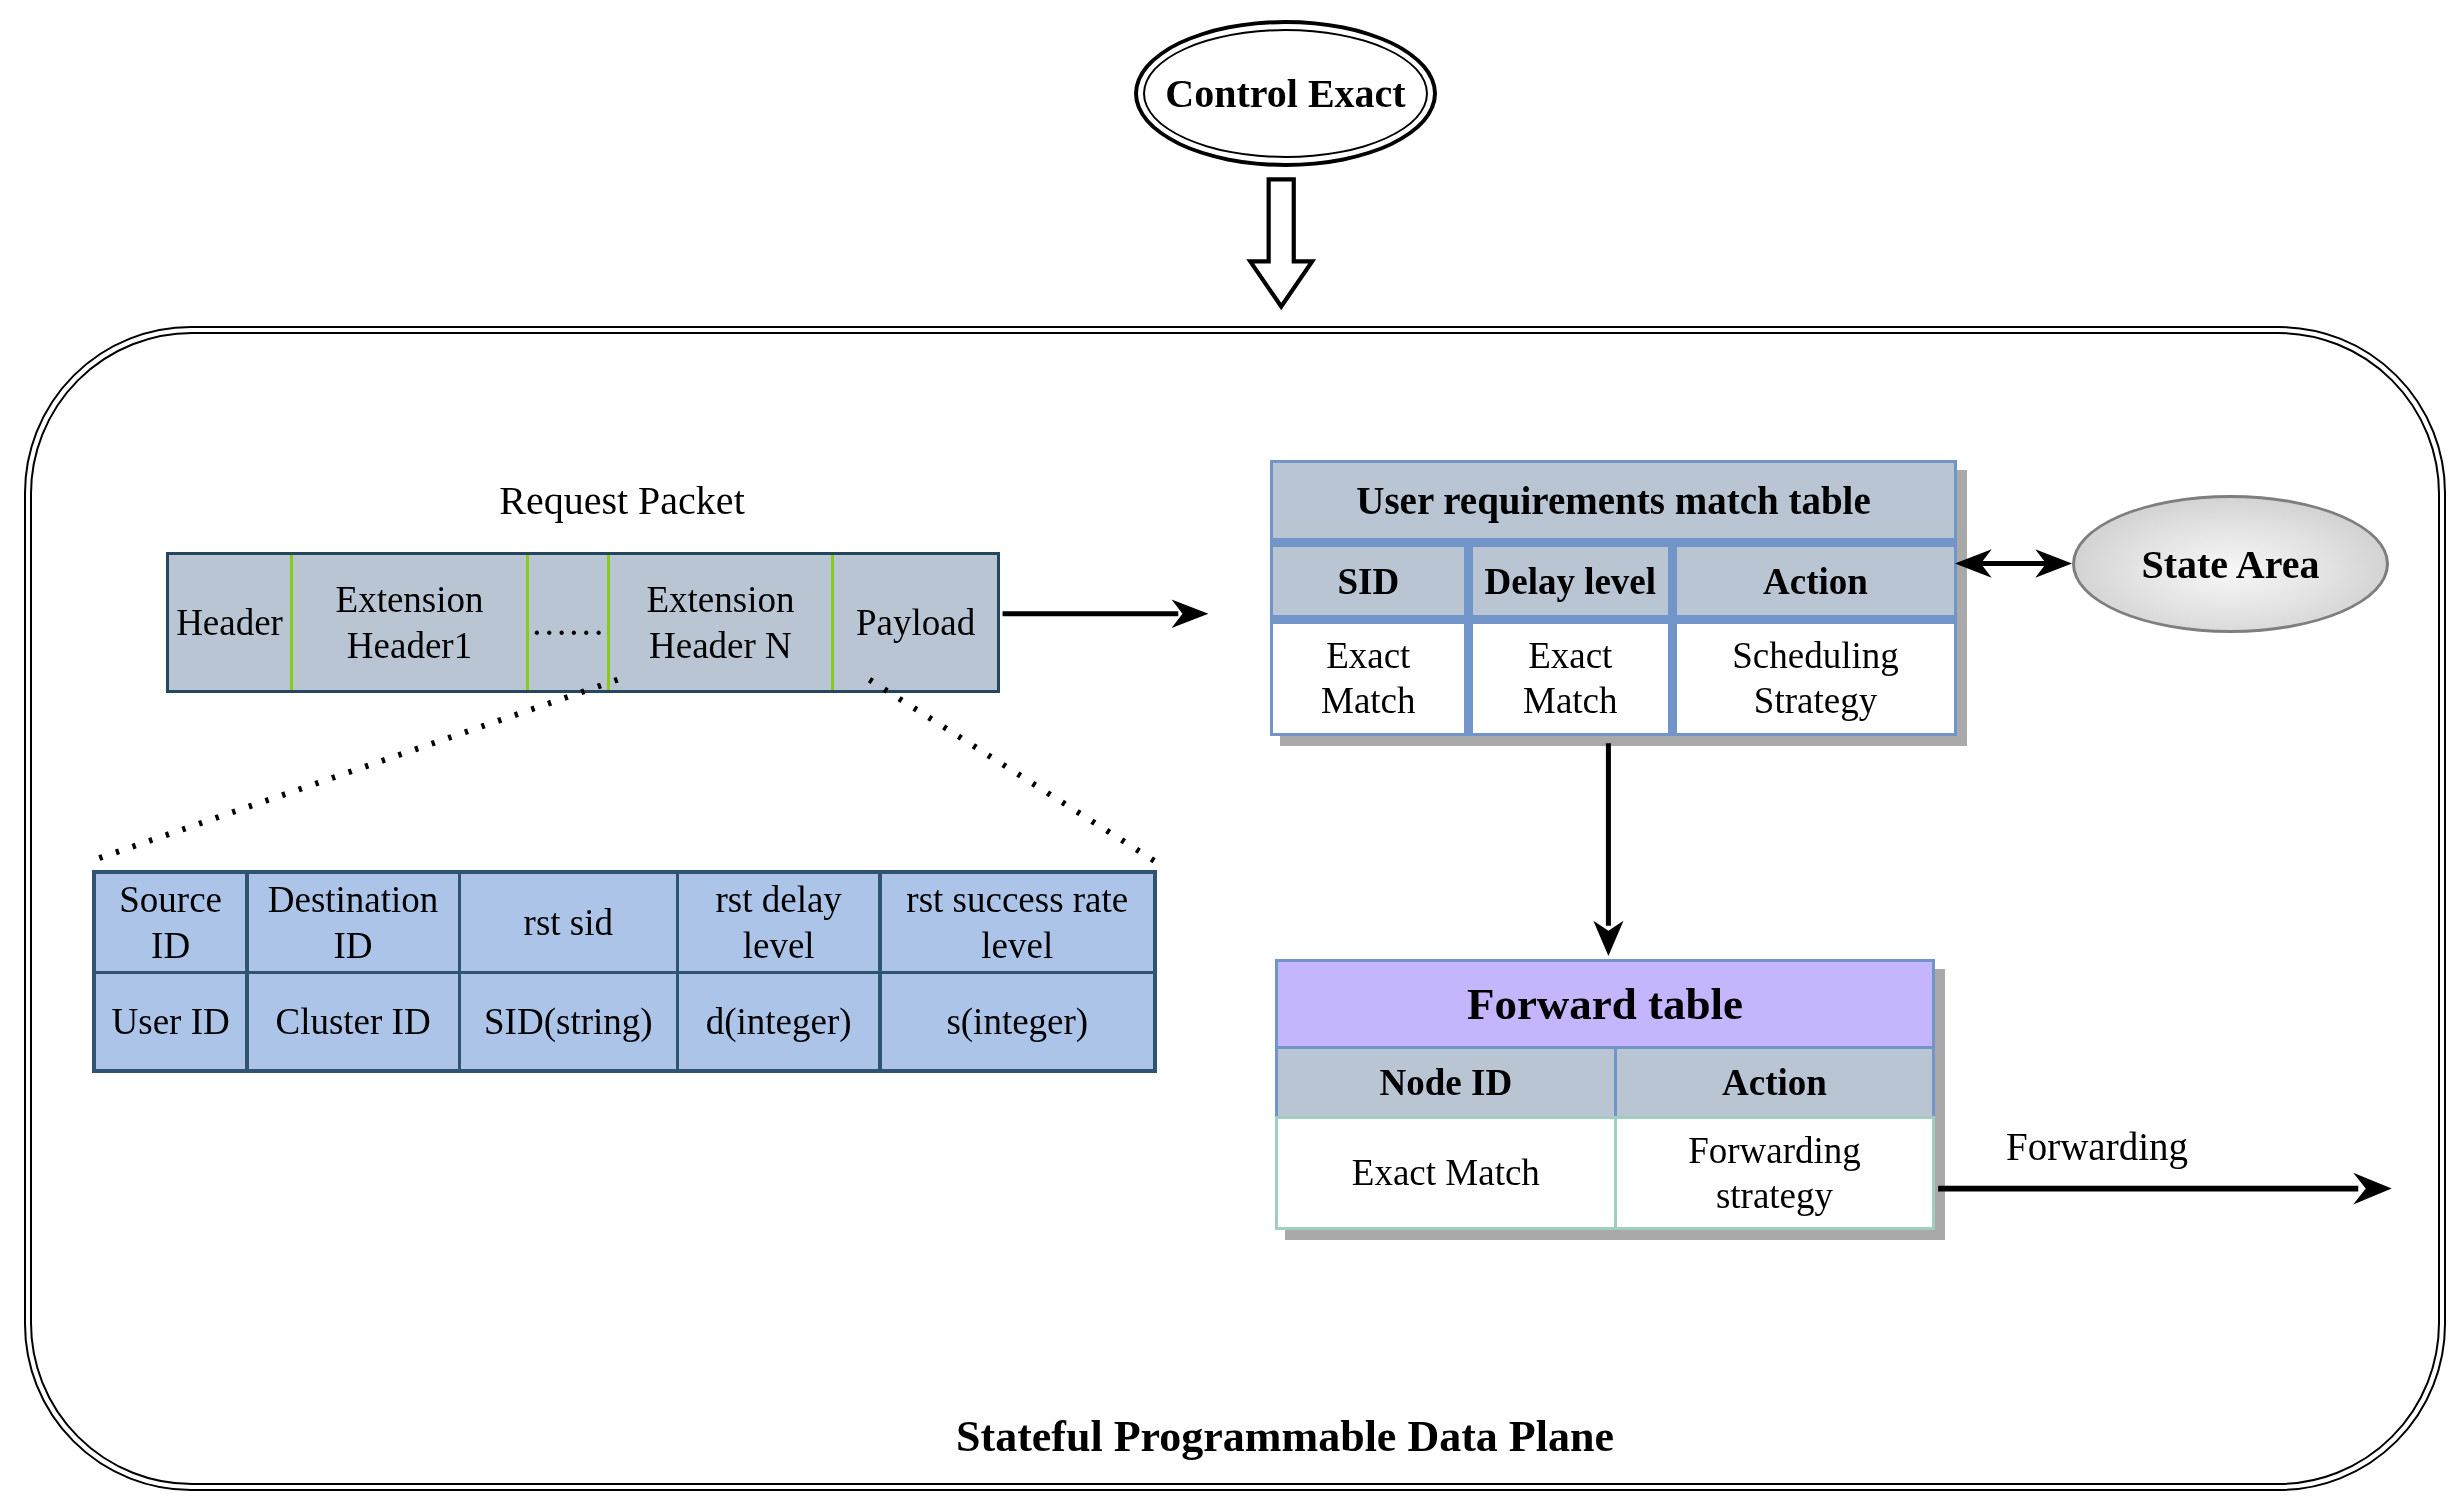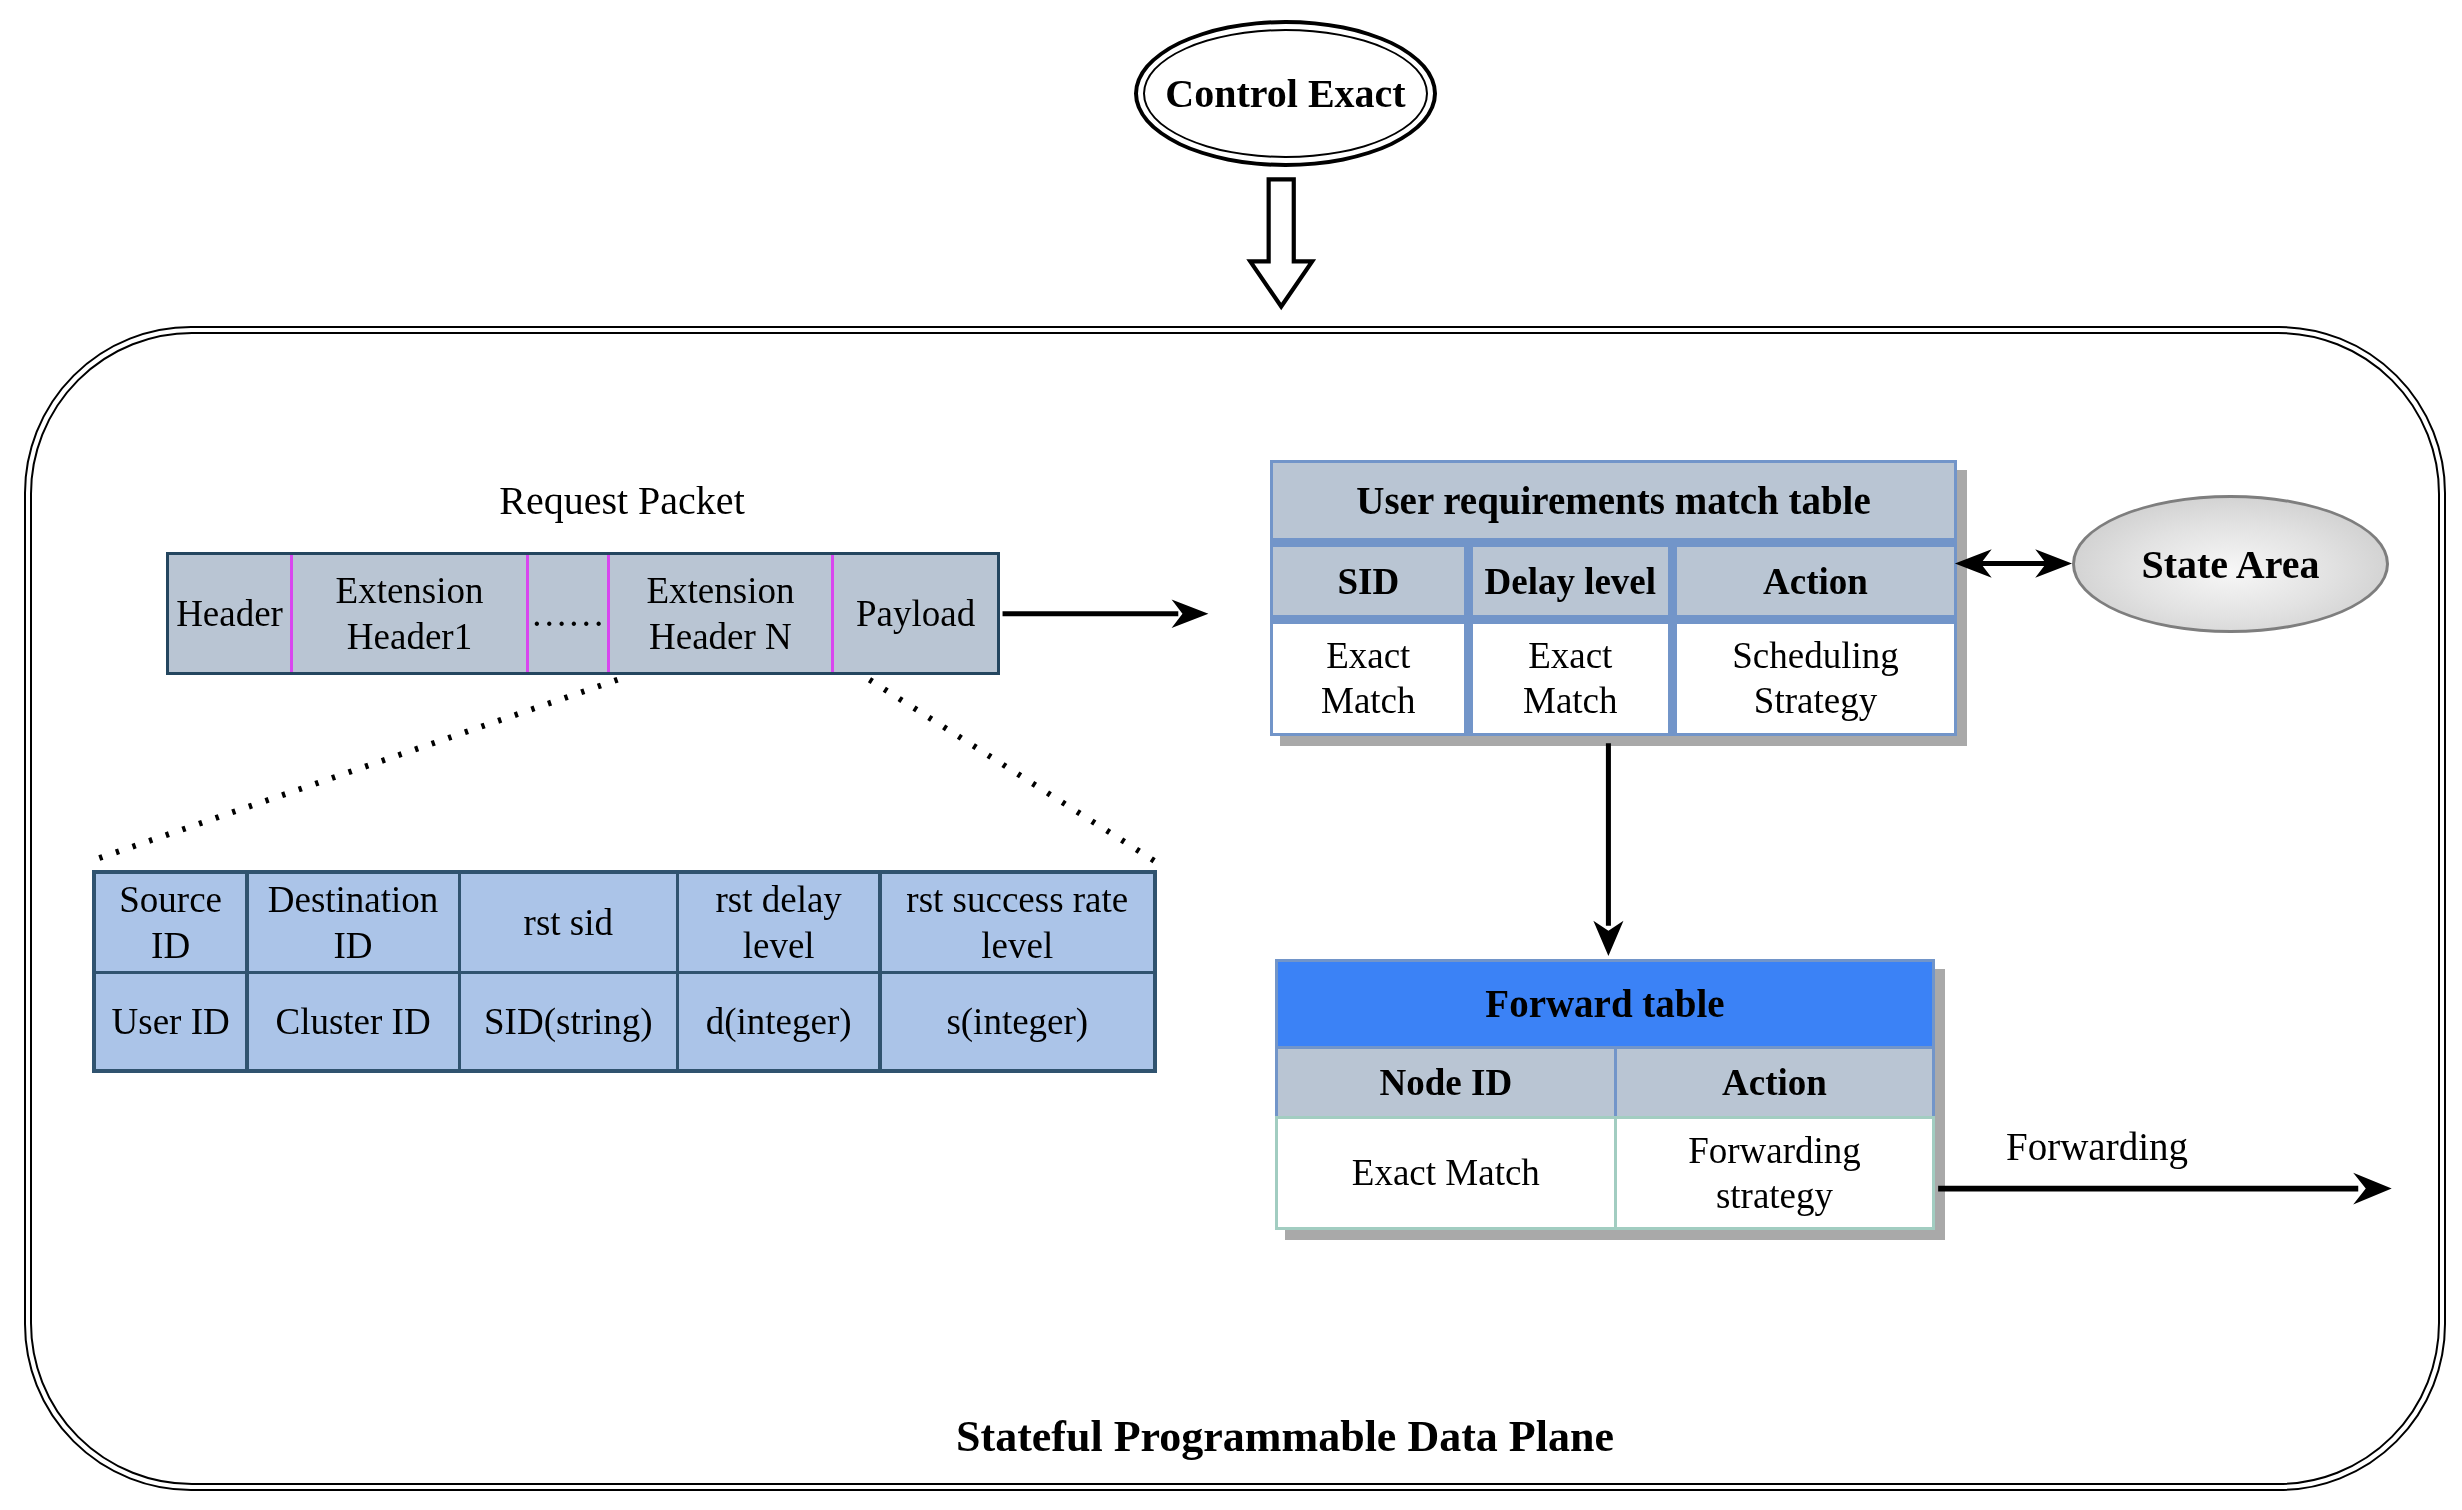--- a/index.html
+++ b/index.html
@@ -14,22 +14,22 @@
   #cp-ellipse .inner-ring{position:absolute;left:5px;top:5px;right:5px;bottom:5px;border:2.5px solid #000;border-radius:50%;}
   #cp-ellipse .lbl{position:absolute;inset:0;font-weight:bold;font-size:40px;}
 
   
   #plane-box{left:24px;top:326px;width:2418px;height:1161px;border:2.5px solid #000;border-radius:167px;}
   #plane-box .inner-ring{position:absolute;left:4.2px;top:4.2px;right:4.2px;bottom:4.2px;border:2.5px solid #000;border-radius:162px;}
   #plane-label{left:783px;top:1411px;width:1004px;height:50px;font-weight:bold;font-size:44px;}
 
   
   #rp-title{left:413px;top:477px;width:418px;height:47px;font-weight:normal;font-size:40px;}
-  #rp-table{left:166px;top:552px;width:834px;height:123px;box-sizing:border-box;
-            border:3.3px solid #24465f;background:#d946ef;display:grid;gap:3.3px;
+  #rp-table{left:166px;top:552px;width:834px;height:141px;box-sizing:border-box;
+            border:3.3px solid #24465f;background:#84cc16;display:grid;gap:3.3px;
             grid-template-columns:148fr 284fr 95fr 270fr 199fr;}
   #rp-table .cell{background:#b9c5d3;font-size:37px;display:flex;align-items:center;justify-content:center;text-align:center;}
 
   
   #pf-table{left:92px;top:870px;width:1065px;height:203px;box-sizing:border-box;
             border:4.2px solid #30536f;background:#30536f;display:grid;gap:3.3px;
             grid-template-columns:182fr 255fr 262fr 243fr 331fr;grid-template-rows:121fr 118fr;}
   #pf-table .cell{background:#abc4e8;font-size:37px;display:flex;align-items:center;justify-content:center;text-align:center;}
 
   
@@ -39,21 +39,21 @@
                box-shadow:10px 10px 0 #a9a9a9;}
   #match-table .title{grid-column:1 / -1;background:#b9c5d3;font-weight:bold;font-size:39px;}
   #match-table .hdr{background:#b9c5d3;font-weight:bold;font-size:37px;}
   #match-table .data{background:#ffffff;font-size:37px;}
   #match-table .c{display:flex;align-items:center;justify-content:center;text-align:center;}
 
   
   #fwd-wrap{left:1275px;top:959px;width:660px;height:271px;box-shadow:10px 10px 0 #a9a9a9;}
   #fwd-top{box-sizing:border-box;width:660px;height:157px;border:3.3px solid #7295c9;border-bottom:none;
            background:#7295c9;display:grid;gap:3.3px;grid-template-columns:407fr 382fr;grid-template-rows:100fr 80fr;}
-  #fwd-top .title{grid-column:1 / -1;background:#3b82f6;font-weight:bold;font-size:39px;}
+  #fwd-top .title{grid-column:1 / -1;background:#c4b5fd;font-weight:bold;font-size:45px;}
   #fwd-top .hdr{background:#b9c5d3;font-weight:bold;font-size:37px;}
   #fwd-bottom{box-sizing:border-box;width:660px;height:114px;border:3.3px solid #a2cdc1;
               background:#a2cdc1;display:grid;gap:3.3px;grid-template-columns:407fr 382fr;}
   #fwd-bottom .data{background:#ffffff;font-size:37px;}
   .fc{display:flex;align-items:center;justify-content:center;text-align:center;}
 
   
   #state-ellipse{left:2072px;top:495px;width:311px;height:132px;border-radius:50%;
                  border:3.3px solid #7e7e7e;
                  background:radial-gradient(ellipse at 50% 55%, #f7f7f7 0%, #e2e2e2 45%, #c3c3c3 100%);}

